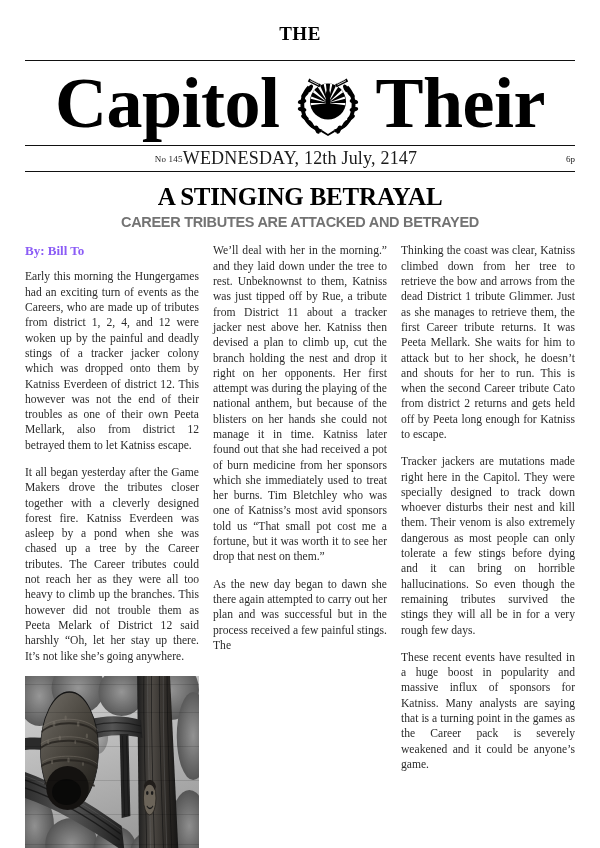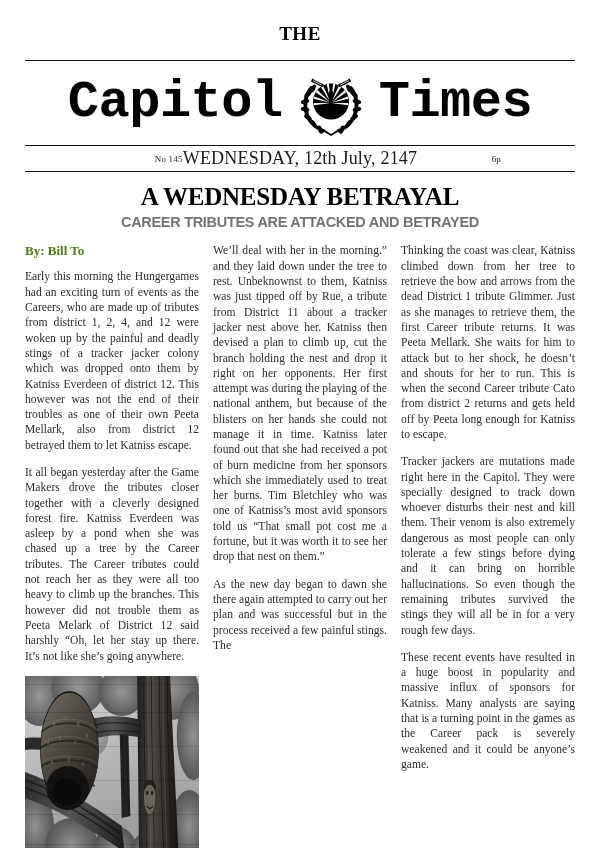--- a/index.html
+++ b/index.html
@@ -49,23 +49,23 @@
   }
 
   .nameplate {
     display: flex;
     align-items: center;
     justify-content: center;
     gap: 12px;
     height: 84px;
   }
   .nameplate-word {
-    font-family: Liberation Mono, monospace;
+    font-family: Liberation Serif, serif;
     font-weight: bold;
-    font-size: 52px;
+    font-size: 72px;
     line-height: 1;
     color: #000;
     letter-spacing: -0.5px;
   }
   .emblem {
     width: 72px;
     height: 72px;
     flex: 0 0 auto;
     display: block;
   }
@@ -84,21 +84,21 @@
     letter-spacing: 0.2px;
   }
   .dateline-center {
     flex: 0 0 auto;
     font-size: 18px;
     letter-spacing: 0.2px;
     white-space: nowrap;
   }
   .dateline-right {
     flex: 1 1 0;
-    text-align: center;
+    text-align: right;
     font-size: 9px;
   }
 
   
   .headline {
     text-align: center;
     font-family: "Liberation Serif", "DejaVu Serif", serif;
     font-weight: bold;
     font-size: 25px;
     letter-spacing: -0.2px;
@@ -125,21 +125,21 @@
     align-items: flex-start;
   }
   .col {
     flex: 1 1 0;
     min-width: 0;
   }
   .byline {
     font-weight: bold;
     font-size: 13px;
     margin-bottom: 10px;
-    color: #4d7c0f;
+    color: #8b5cf6;
   }
   .col p {
     margin: 0 0 12px 0;
     font-size: 11.6px;
     line-height: 1.32;
     text-align: justify;
     text-justify: inter-word;
     color: #2b2b2b;
     hyphens: none;
   }
@@ -222,34 +222,34 @@
           <line x1="26" y1="17" x2="38" y2="23"></line>
           <line x1="25" y1="19" x2="37" y2="25"></line>
           <line x1="74" y1="17" x2="62" y2="23"></line>
           <line x1="75" y1="19" x2="63" y2="25"></line>
         </g>
 
         <path d="M40,90 L50,96 L60,90 L58,88 L50,93 L42,88 Z"></path>
       </g>
     </svg>
 
-    <div class="nameplate-word">Times</div>
+    <div class="nameplate-word">Their</div>
   </div>
 
   <div class="rule-thin"></div>
 
   <div class="dateline">
     <div class="dateline-left">No 145</div>
     <div class="dateline-center">WEDNESDAY, 12th July, 2147</div>
     <div class="dateline-right">6p</div>
   </div>
 
   <div class="rule-thin2"></div>
 
-  <div class="headline">A WEDNESDAY BETRAYAL</div>
+  <div class="headline">A STINGING BETRAYAL</div>
   <div class="subheadline">CAREER TRIBUTES ARE ATTACKED AND BETRAYED</div>
 
   <div class="columns">
 
     <div class="col">
       <div class="byline">By: Bill To</div>
       <p>Early this morning the Hungergames had an exciting turn of events as the Careers, who are made up of tributes from district 1, 2, 4, and 12 were woken up by the painful and deadly stings of a tracker jacker colony which was dropped onto them by Katniss Everdeen of district 12. This however was not the end of their troubles as one of their own Peeta Mellark, also from district 12 betrayed them to let Katniss escape.</p>
       <p>It all began yesterday after the Game Makers drove the tributes closer together with a cleverly designed forest fire. Katniss Everdeen was asleep by a pond when she was chased up a tree by the Career tributes. The Career tributes could not reach her as they were all too heavy to climb up the branches. This however did not trouble them as Peeta Melark of District 12 said harshly “Oh, let her stay up there. It’s not like she’s going anywhere.</p>
 
       <div class="photo-block">

